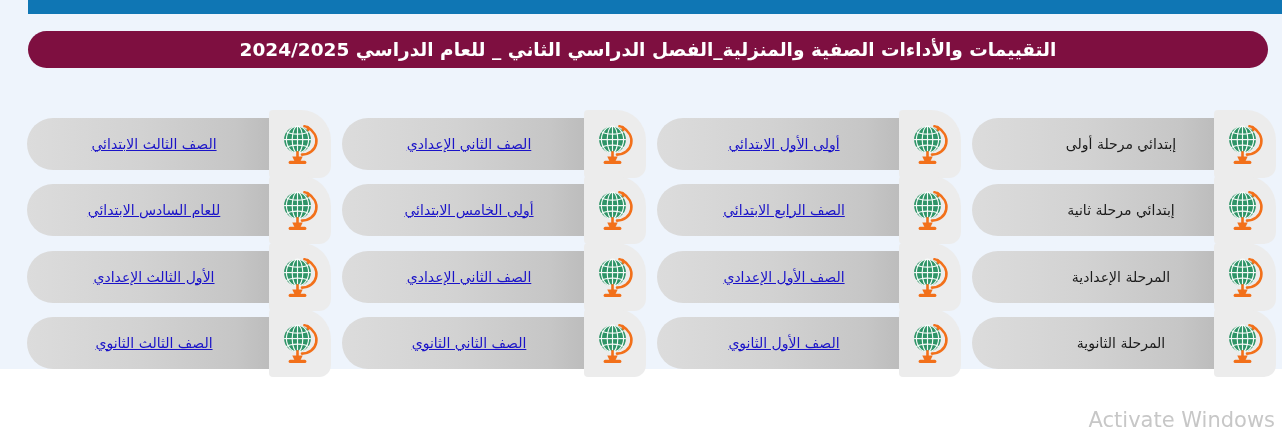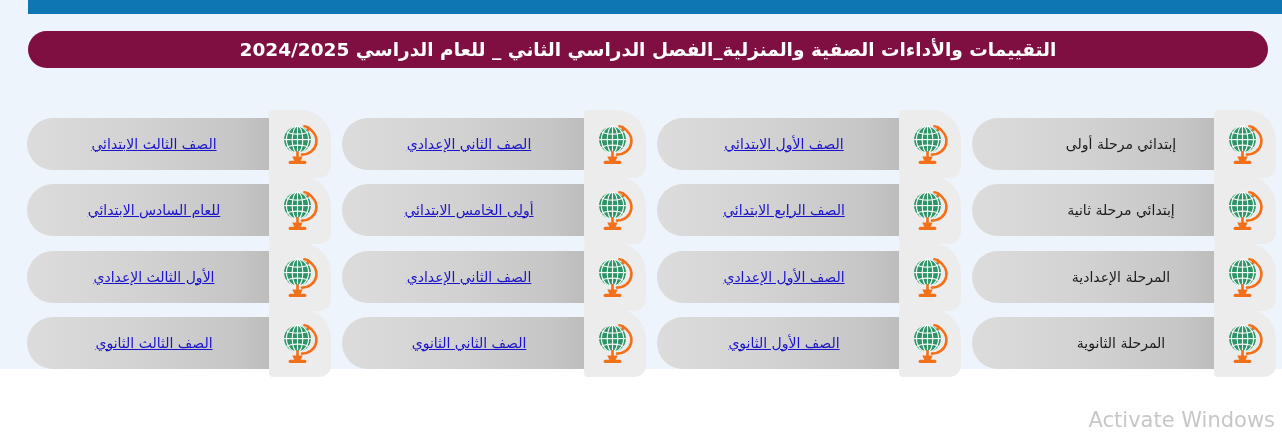--- a/index.html
+++ b/index.html
@@ -307,21 +307,21 @@
           <path d="M12.3 34.6 L22.7 34.6 L20.6 39.0 L14.4 39.0 Z" fill="#f2701a"></path>
           <rect x="8.6" y="38.8" width="17.8" height="3.2" rx="1.6" fill="#f2701a"></rect>
         </svg>
       </span>
     </div>
   </div>
 </div>
       <div class="col col-1">
   <div class="card r0">
     <div class="card-pill">
-      <span class="card-label link">الصف الأول الابتدائي</span>
+      <span class="card-label link">أولى الأول الابتدائي</span>
     </div>
     <div class="icon-tile">
       <span class="globe-wrap">
         <svg width="40" height="44" viewBox="0 0 40 44" xmlns="http://www.w3.org/2000/svg" aria-hidden="true">
 
           <path d="M27.5 5.2 C33.8 9.0 37.4 15.2 36.2 21.6 C35.0 28.2 29.0 32.6 22.0 32.6" fill="none" stroke="#f2701a" stroke-width="2.6" stroke-linecap="round"></path>
           <path d="M27.5 5.2 l-3.2 -1.0 M27.5 5.2 l0.6 3.4" fill="none" stroke="#f2701a" stroke-width="2.4" stroke-linecap="round"></path>
 
           <circle cx="17.5" cy="17.6" r="13.4" fill="#2e9467"></circle>
 

